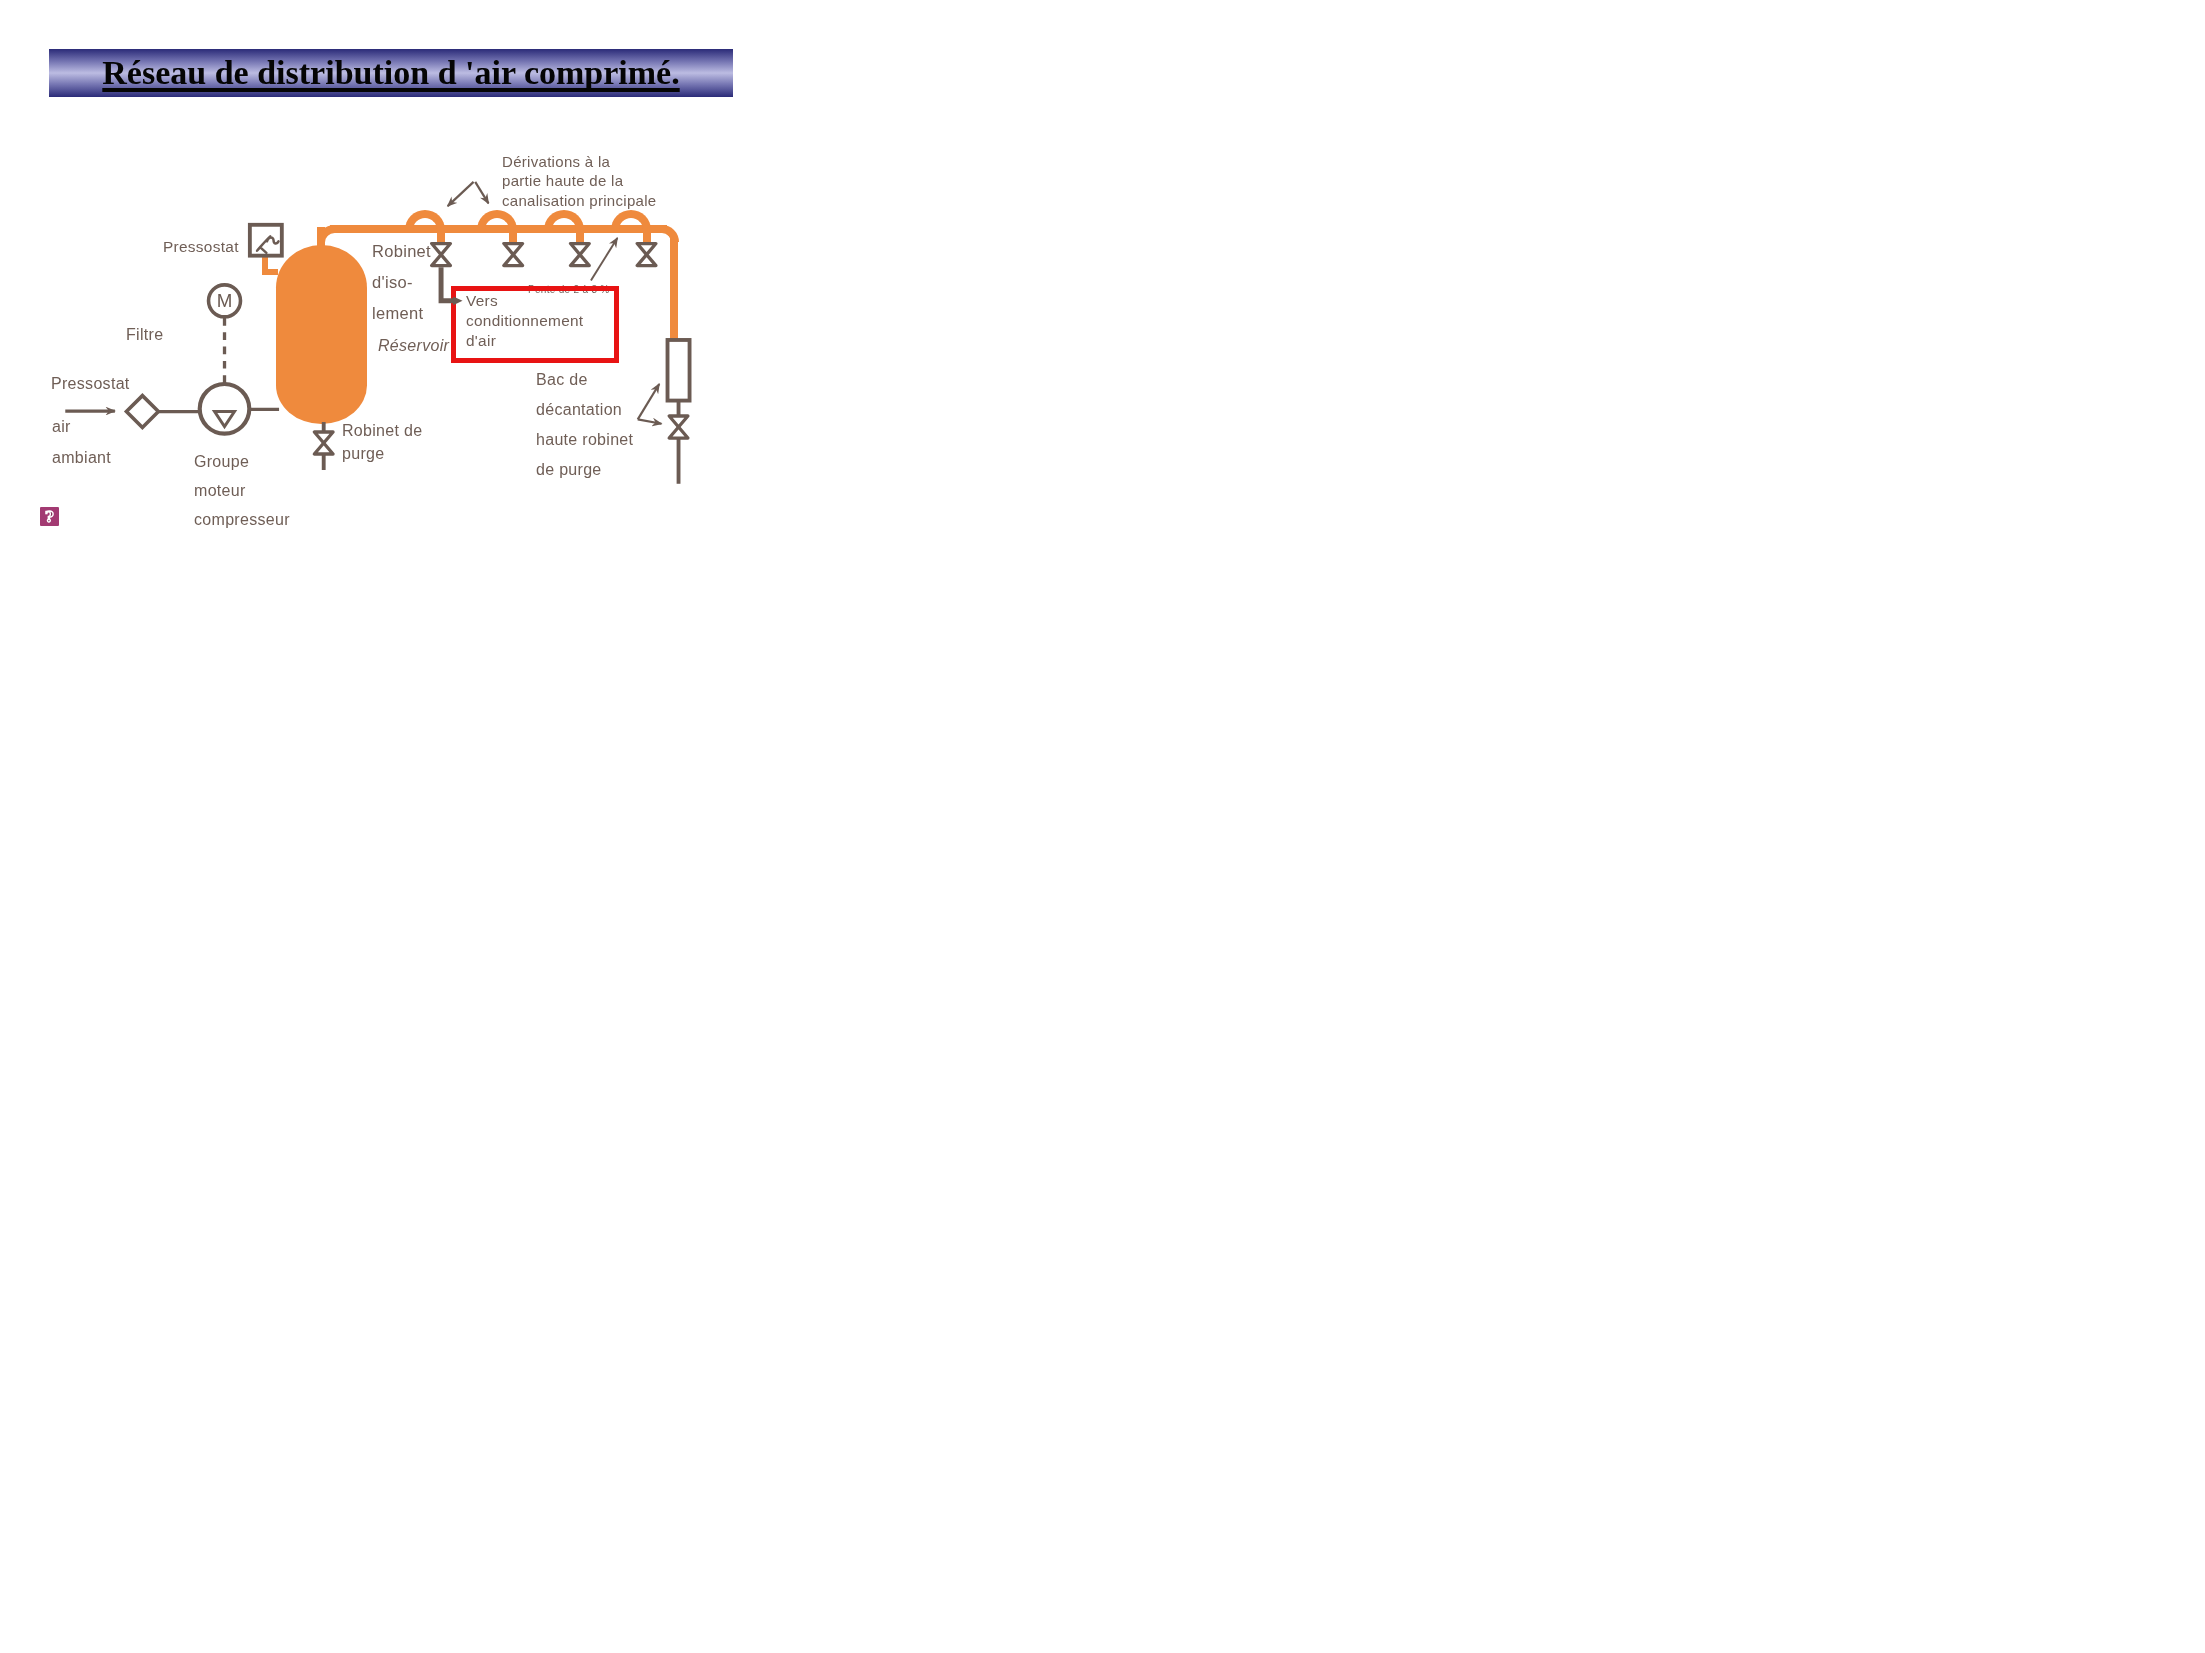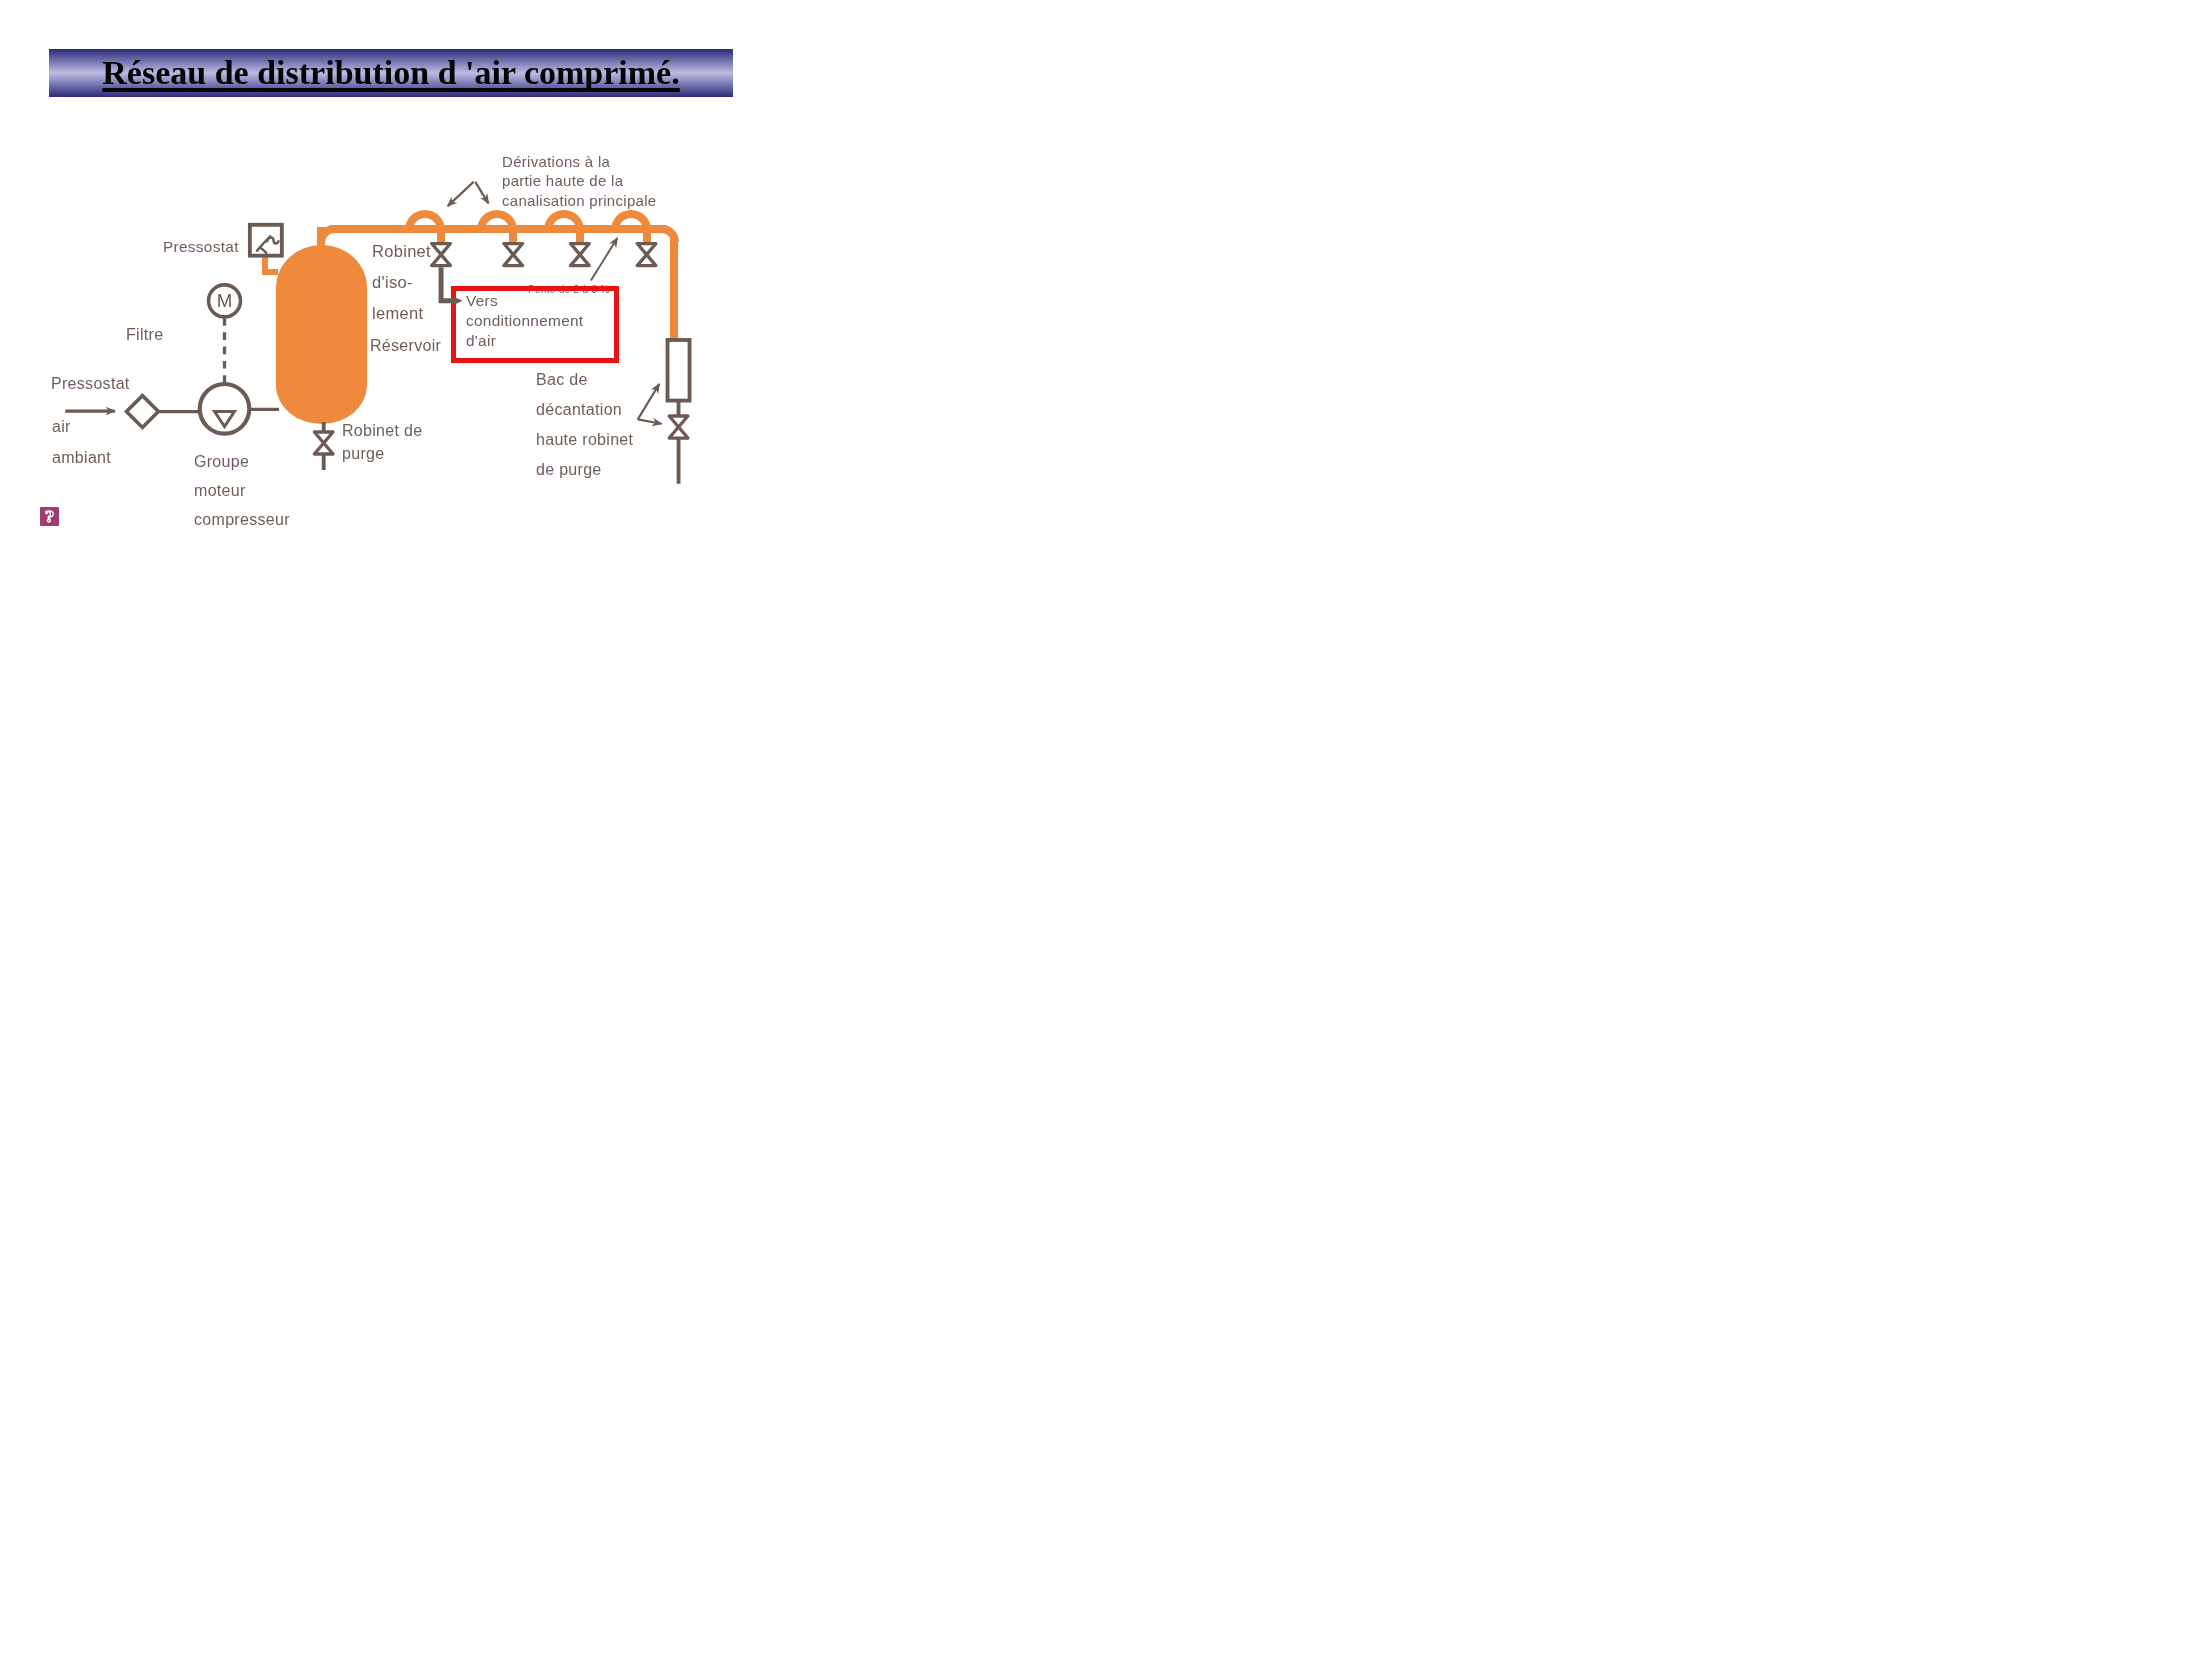--- a/index.html
+++ b/index.html
@@ -66,21 +66,21 @@
   .press-pipe-h{left:262px;top:269px;width:16px;height:6px;}
 
   
   .lbl{
     color:var(--ink);font-size:16px;line-height:20px;white-space:pre-line;
     letter-spacing:0.3px;
   }
   .lbl-derivations{left:502px;top:144px;font-size:15px;line-height:19.3px;margin-top:8px;}
   .lbl-pressostat{left:163px;top:237px;font-size:15.4px;}
   .lbl-robinet-iso{left:372px;top:236px;font-size:16.5px;line-height:31px;}
-  .lbl-reservoir{left:370px;top:336px;}
+  .lbl-reservoir{left:378px;top:336px;font-style:italic;}
   .lbl-filtre{left:126px;top:325px;}
   .lbl-asp1{left:51px;top:374px;}
   .lbl-asp2{left:52px;top:417px;}
   .lbl-asp3{left:52px;top:448px;}
   .lbl-groupe{left:194px;top:447px;line-height:29px;}
   .lbl-robinet-purge{left:342px;top:420px;line-height:22.6px;}
   .lbl-vers{left:466px;top:291px;font-size:15.4px;line-height:20px;z-index:3;}
   .lbl-pente{left:528px;top:280px;font-size:10px;z-index:1;white-space:nowrap;}
   .lbl-bac{left:536px;top:365px;line-height:30px;}
 

